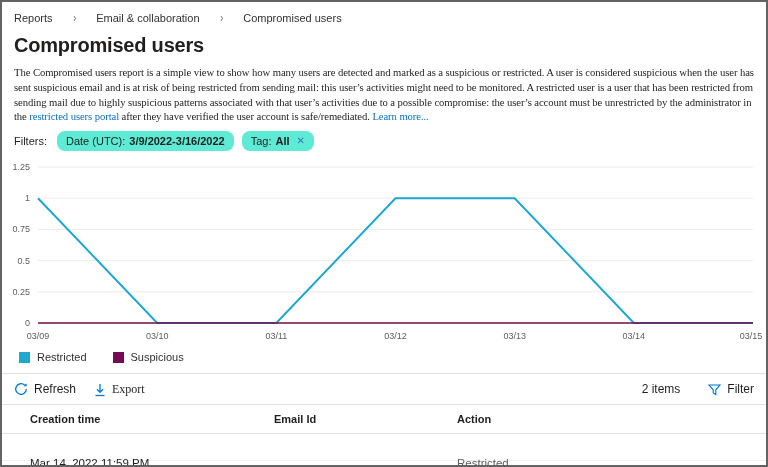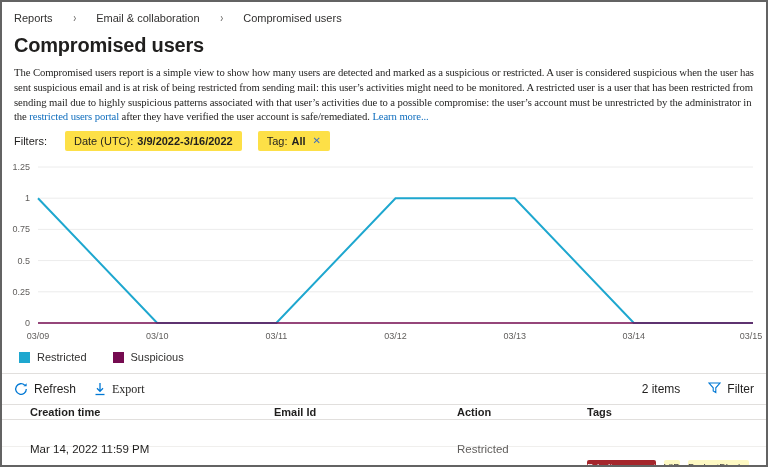--- a/index.html
+++ b/index.html
@@ -16,44 +16,44 @@
   .breadcrumb { display: flex; align-items: center; gap: 20px; margin: 2px 12px 0; font-size: 11px; color: #323130; }
   .crumb { cursor: pointer; }
   .crumb-sep { color: #605e5c; font-size: 11px; transform: scale(.8,1.1); }
   .crumb-sep::before { content: "›"; }
   
   h1.title { margin: 9px 12px 0; font-size: 20px; line-height: 24px; font-weight: 700; letter-spacing: -0.2px; }
   
   .desc { margin: 8px 12px 0; width: 742px; font-size: 10.7px; line-height: 14.8px; letter-spacing: -0.1px; color: #201f1e; font-family: Liberation Serif, serif; }
   .desc a { color: #106ebe; text-decoration: none; cursor: pointer; }
   
-  .filters { display: flex; align-items: center; gap: 16px; margin: 7px 12px 8px; font-size: 11px; }
+  .filters { display: flex; align-items: center; gap: 8px; margin: 7px 12px 8px; font-size: 11px; }
   .filters-label { color: #201f1e; margin-right: 2px; }
-  .pill { display: inline-flex; align-items: center; gap: 4px; background: #fde047; border-radius: 2px; padding: 4px 9px; cursor: pointer; white-space: nowrap; }
+  .pill { display: inline-flex; align-items: center; gap: 4px; background: #5eead4; border-radius: 8px; padding: 4px 9px; cursor: pointer; white-space: nowrap; }
   .pill .pv { font-weight: 700; }
   .pill .dismiss { color: #3f6fbe; font-size: 10px; margin-left: 3px; cursor: pointer; line-height: 1; }
   
   .chart-wrap { margin-top: 4px; }
   svg#chart-svg { display: block; width: 764px; height: 190px; }
   svg#chart-svg text { font-family: "Liberation Sans", sans-serif; font-size: 9px; fill: #605e5c; }
   .legend { display: flex; align-items: center; gap: 26px; margin: 0 12px 0 17px; height: 16px; }
   .legend-item { display: flex; align-items: center; gap: 7px; font-size: 11px; color: #323130; cursor: pointer; }
   .legend-swatch { width: 11px; height: 11px; display: inline-block; }
   .hairline { border: none; border-top: 1px solid #e1dfdd; margin-top: 8px; }
   
   .toolbar { display: flex; align-items: center; height: 30px; padding: 0 12px; font-size: 12px; }
-  .tb-btn { display: inline-flex; align-items: flex-start; gap: 6px; cursor: pointer; color: #201f1e; }
+  .tb-btn { display: inline-flex; align-items: flex-end; gap: 6px; cursor: pointer; color: #201f1e; }
   .tb-btn + .tb-btn { margin-left: 18px; font-family: Liberation Serif, serif; }
   .tb-right { margin-left: auto; display: flex; align-items: center; gap: 28px; }
   .items-count { color: #201f1e; }
   .tb-icon { display: inline-flex; }
   
   .grid { width: 100%; }
   .grid-row { display: grid; grid-template-columns: 244px 183px 130px 1fr; align-items: center; padding: 0 12px 0 28px; }
-  .grid-head { height: 16px; border-top: 1px solid #e1dfdd; border-bottom: 1px solid #e1dfdd; font-size: 11px; font-weight: 600; color: #201f1e; }
+  .grid-head { height: 30px; border-top: 1px solid #e1dfdd; border-bottom: 1px solid #e1dfdd; font-size: 11px; font-weight: 600; color: #201f1e; }
   .grid-body-row { height: 27px; border-bottom: 1px solid #f0efed; font-size: 11.5px; cursor: pointer; }
   .cell-action { color: #605e5c; }
   .redact { background: #d6d6d6; border-radius: 7px; height: 13px; width: 145px; filter: blur(1.6px); }
   .tags-cell { display: flex; align-items: center; gap: 8px; position: relative; }
   .tag { font-size: 10px; border-radius: 2px; padding: 3px 0; white-space: nowrap; margin-top: 40px; }
   .tag.red { background: #a4262c; color: #fff; }
   .tag.gray { background: #fef9c3; color: #484644; text-align: center; }
 </style>
 </head>
 <body>
@@ -153,21 +153,20 @@
         <span>Filter</span>
       </span>
     </span>
   </div>
 
   <div class="grid">
     <div class="grid-row grid-head">
       <span>Creation time</span>
       <span>Email Id</span>
       <span>Action</span>
-      <span>Tags</span>
     </div>
 
     <div class="grid-row grid-body-row">
       <span>Mar 14, 2022 11:59 PM</span>
       <span><span class="redact"></span></span>
       <span class="cell-action">Restricted</span>
       <span class="tags-cell">
         <span class="tag red">Priority account</span>
         <span class="tag gray">VIP</span>
         <span class="tag gray">ProjectBicska</span>

